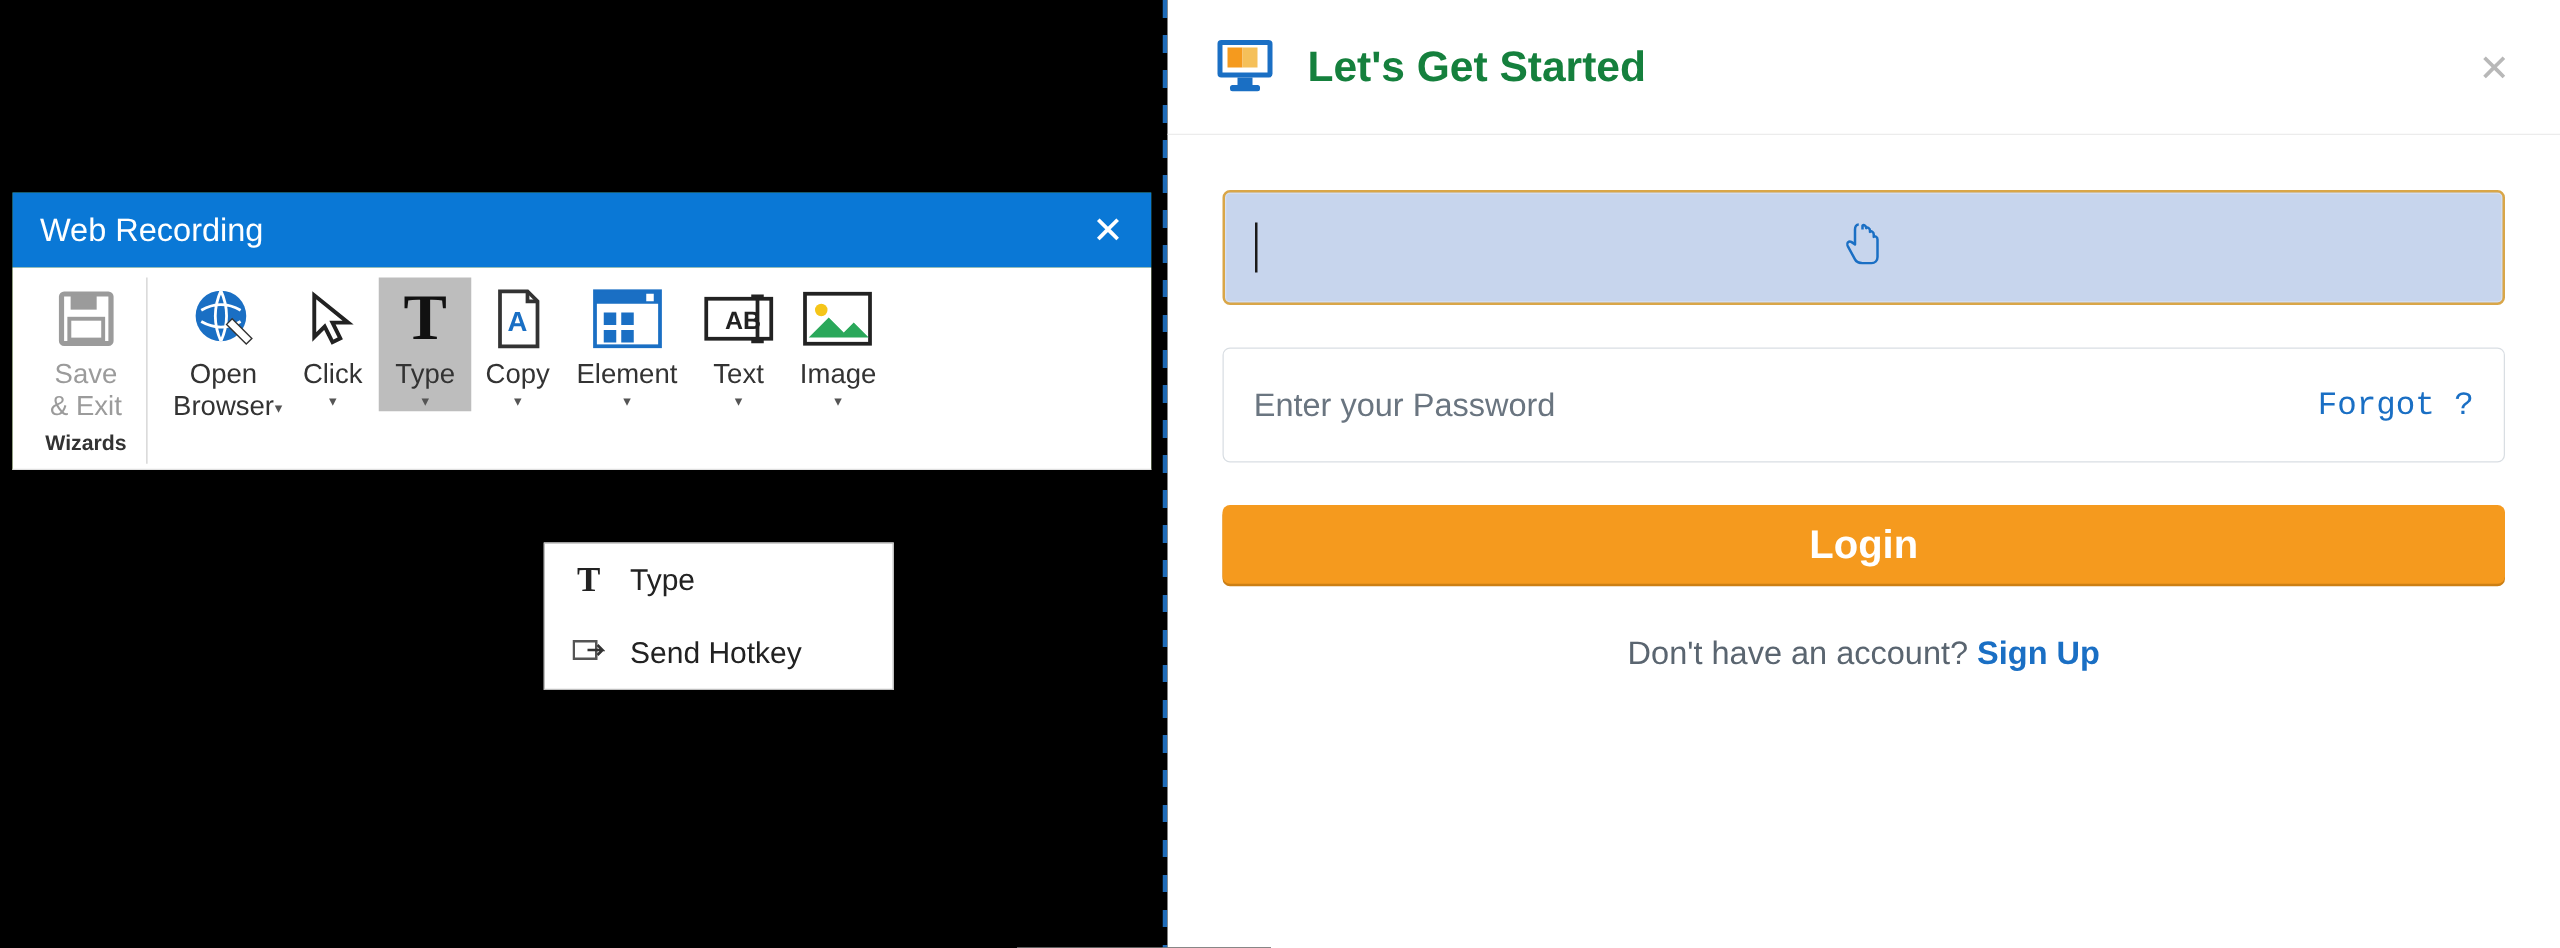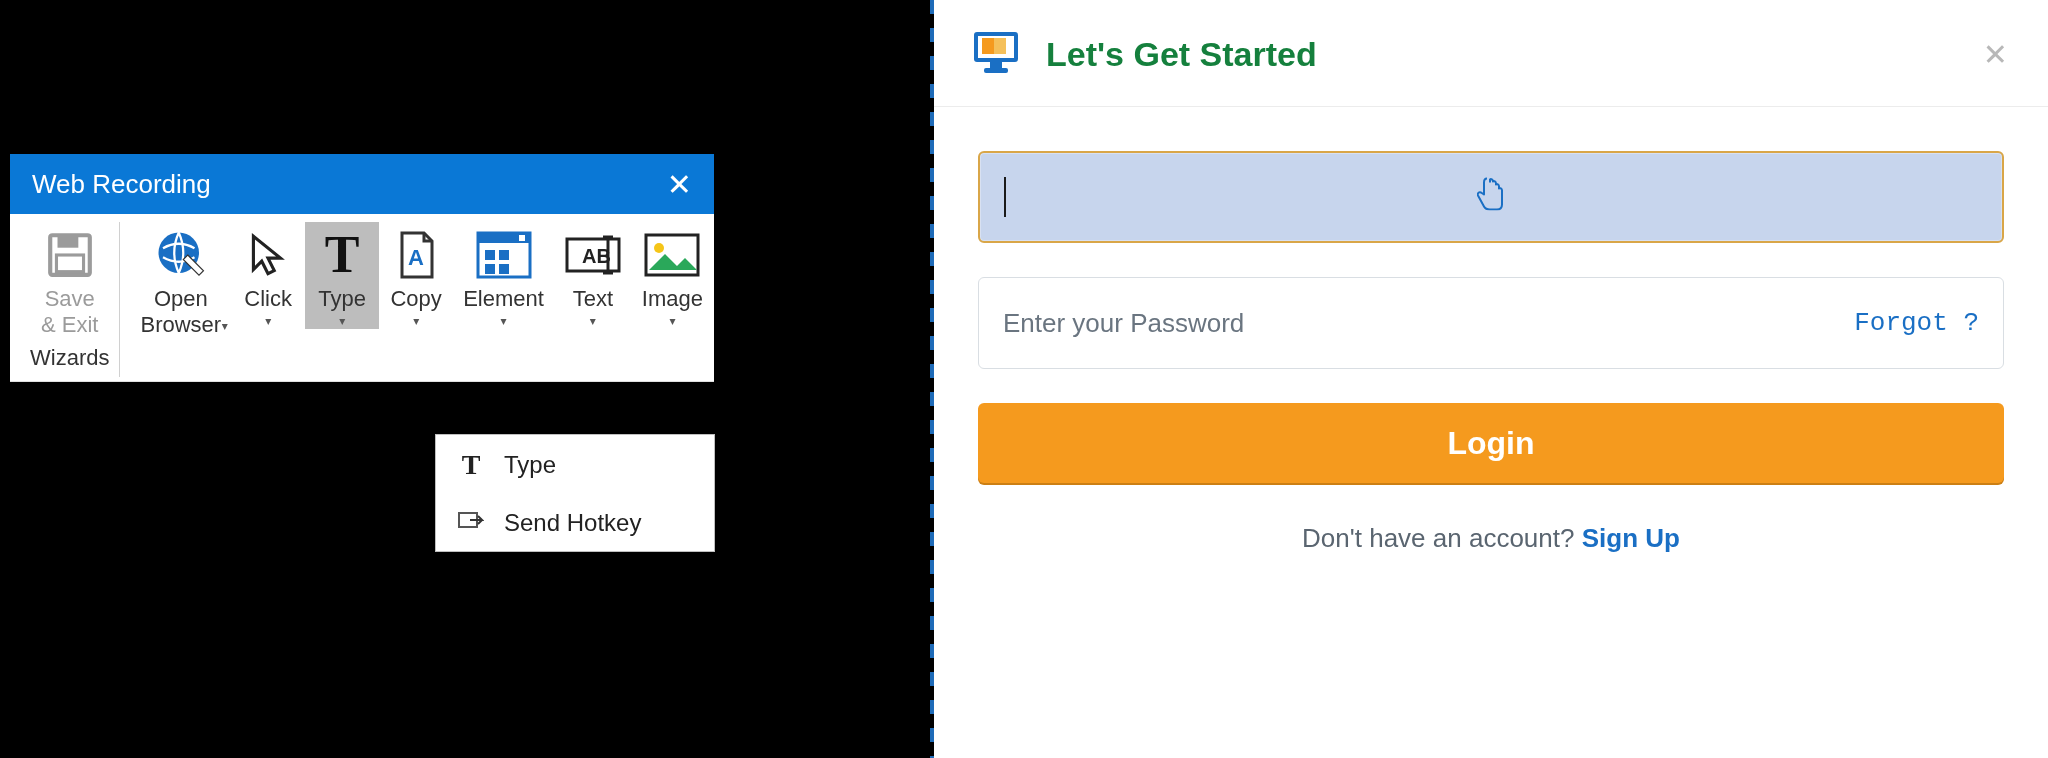--- a/index.html
+++ b/index.html
@@ -2,21 +2,21 @@
 <html><head>
 <meta charset="utf-8">
 <style>
   * { box-sizing: border-box; margin: 0; padding: 0; }
   html, body { width: 2048px; height: 758px; font-family: "Segoe UI", Arial, sans-serif; }
   body { display: flex; background: #000; }
 
   
   .left-pane { width: 930px; height: 758px; background: #000; position: relative; }
   .recording-window {
-    position: absolute; left: 10px; top: 154px; width: 704px; background: #4d7c0f;
+    position: absolute; left: 10px; top: 154px; width: 911px; background: #4d7c0f;
     box-shadow: 0 4px 18px rgba(0,0,0,.25);
   }
   .titlebar {
     height: 60px; background: #0a78d6; color: #fff; display: flex;
     align-items: center; justify-content: space-between; padding: 0 22px;
     font-size: 26px; font-weight: 400;
   }
   .titlebar .close-x { font-size: 30px; cursor: pointer; font-weight: 300; }
   .ribbon {
     background: #fff; padding: 8px 10px 4px 10px; display: flex; align-items: flex-start;
@@ -31,21 +31,21 @@
   .rbtn {
     display: flex; flex-direction: column; align-items: center; justify-content: flex-start;
     min-width: 74px; padding: 4px 10px 0 10px; cursor: pointer; color: #333;
     font-size: 22px; line-height: 1.2; text-align: center;
   }
   .rbtn.disabled { color: #9b9b9b; cursor: default; justify-content: space-between; }
   .rbtn.selected { background: #bdbdbd; }
   .rbtn .icon-slot { height: 58px; display: flex; align-items: center; justify-content: center; }
   .rbtn .lbl { margin-top: 2px; white-space: nowrap; }
   .rbtn .dd { font-size: 12px; color: #555; margin-top: 2px; }
-  .group-label { font-size: 22px; color: #333; margin-top: 6px; padding-bottom: 4px; }
+  .group-label { font-size: 17px; color: #333; margin-top: 6px; padding-bottom: 4px; font-weight: bold; }
 
   
   .dropdown-menu {
     position: absolute; left: 425px; top: 280px; width: 280px; background: #fff;
     border: 1px solid #bfbfbf; box-shadow: 0 6px 14px rgba(0,0,0,.25);
   }
   .dd-item {
     display: flex; align-items: center; gap: 18px; padding: 14px 20px;
     font-size: 24px; color: #222; cursor: pointer;
   }
@@ -85,21 +85,21 @@
   .field .forgot {
     position: absolute; right: 24px; color: #1a6fc4; font-size: 26px; cursor: pointer; font-family: Liberation Mono, monospace;
   }
   .text-cursor { width: 2px; height: 40px; background: #1a1a1a; margin-right: 4px; }
   .pointer-cursor {
     position: absolute; left: 50%; top: 50%; transform: translate(-50%,-50%);
     color: #1a6fc4; pointer-events: none;
   }
 
   .login-btn {
-    height: 80px; background: #f59a1e; color: #fff; border: none; border-radius: 6px;
+    height: 63px; background: #f59a1e; color: #fff; border: none; border-radius: 6px;
     font-size: 32px; font-weight: 700; cursor: pointer;
     box-shadow: 0 2px 0 #cc7f14;
   }
   .signup-row {
     text-align: center; font-size: 26px; color: #5a6570; margin-top: 6px;
   }
   .signup-row .signup { color: #1a6fc4; font-weight: 700; cursor: pointer; }
 </style>
 </head>
 <body>

